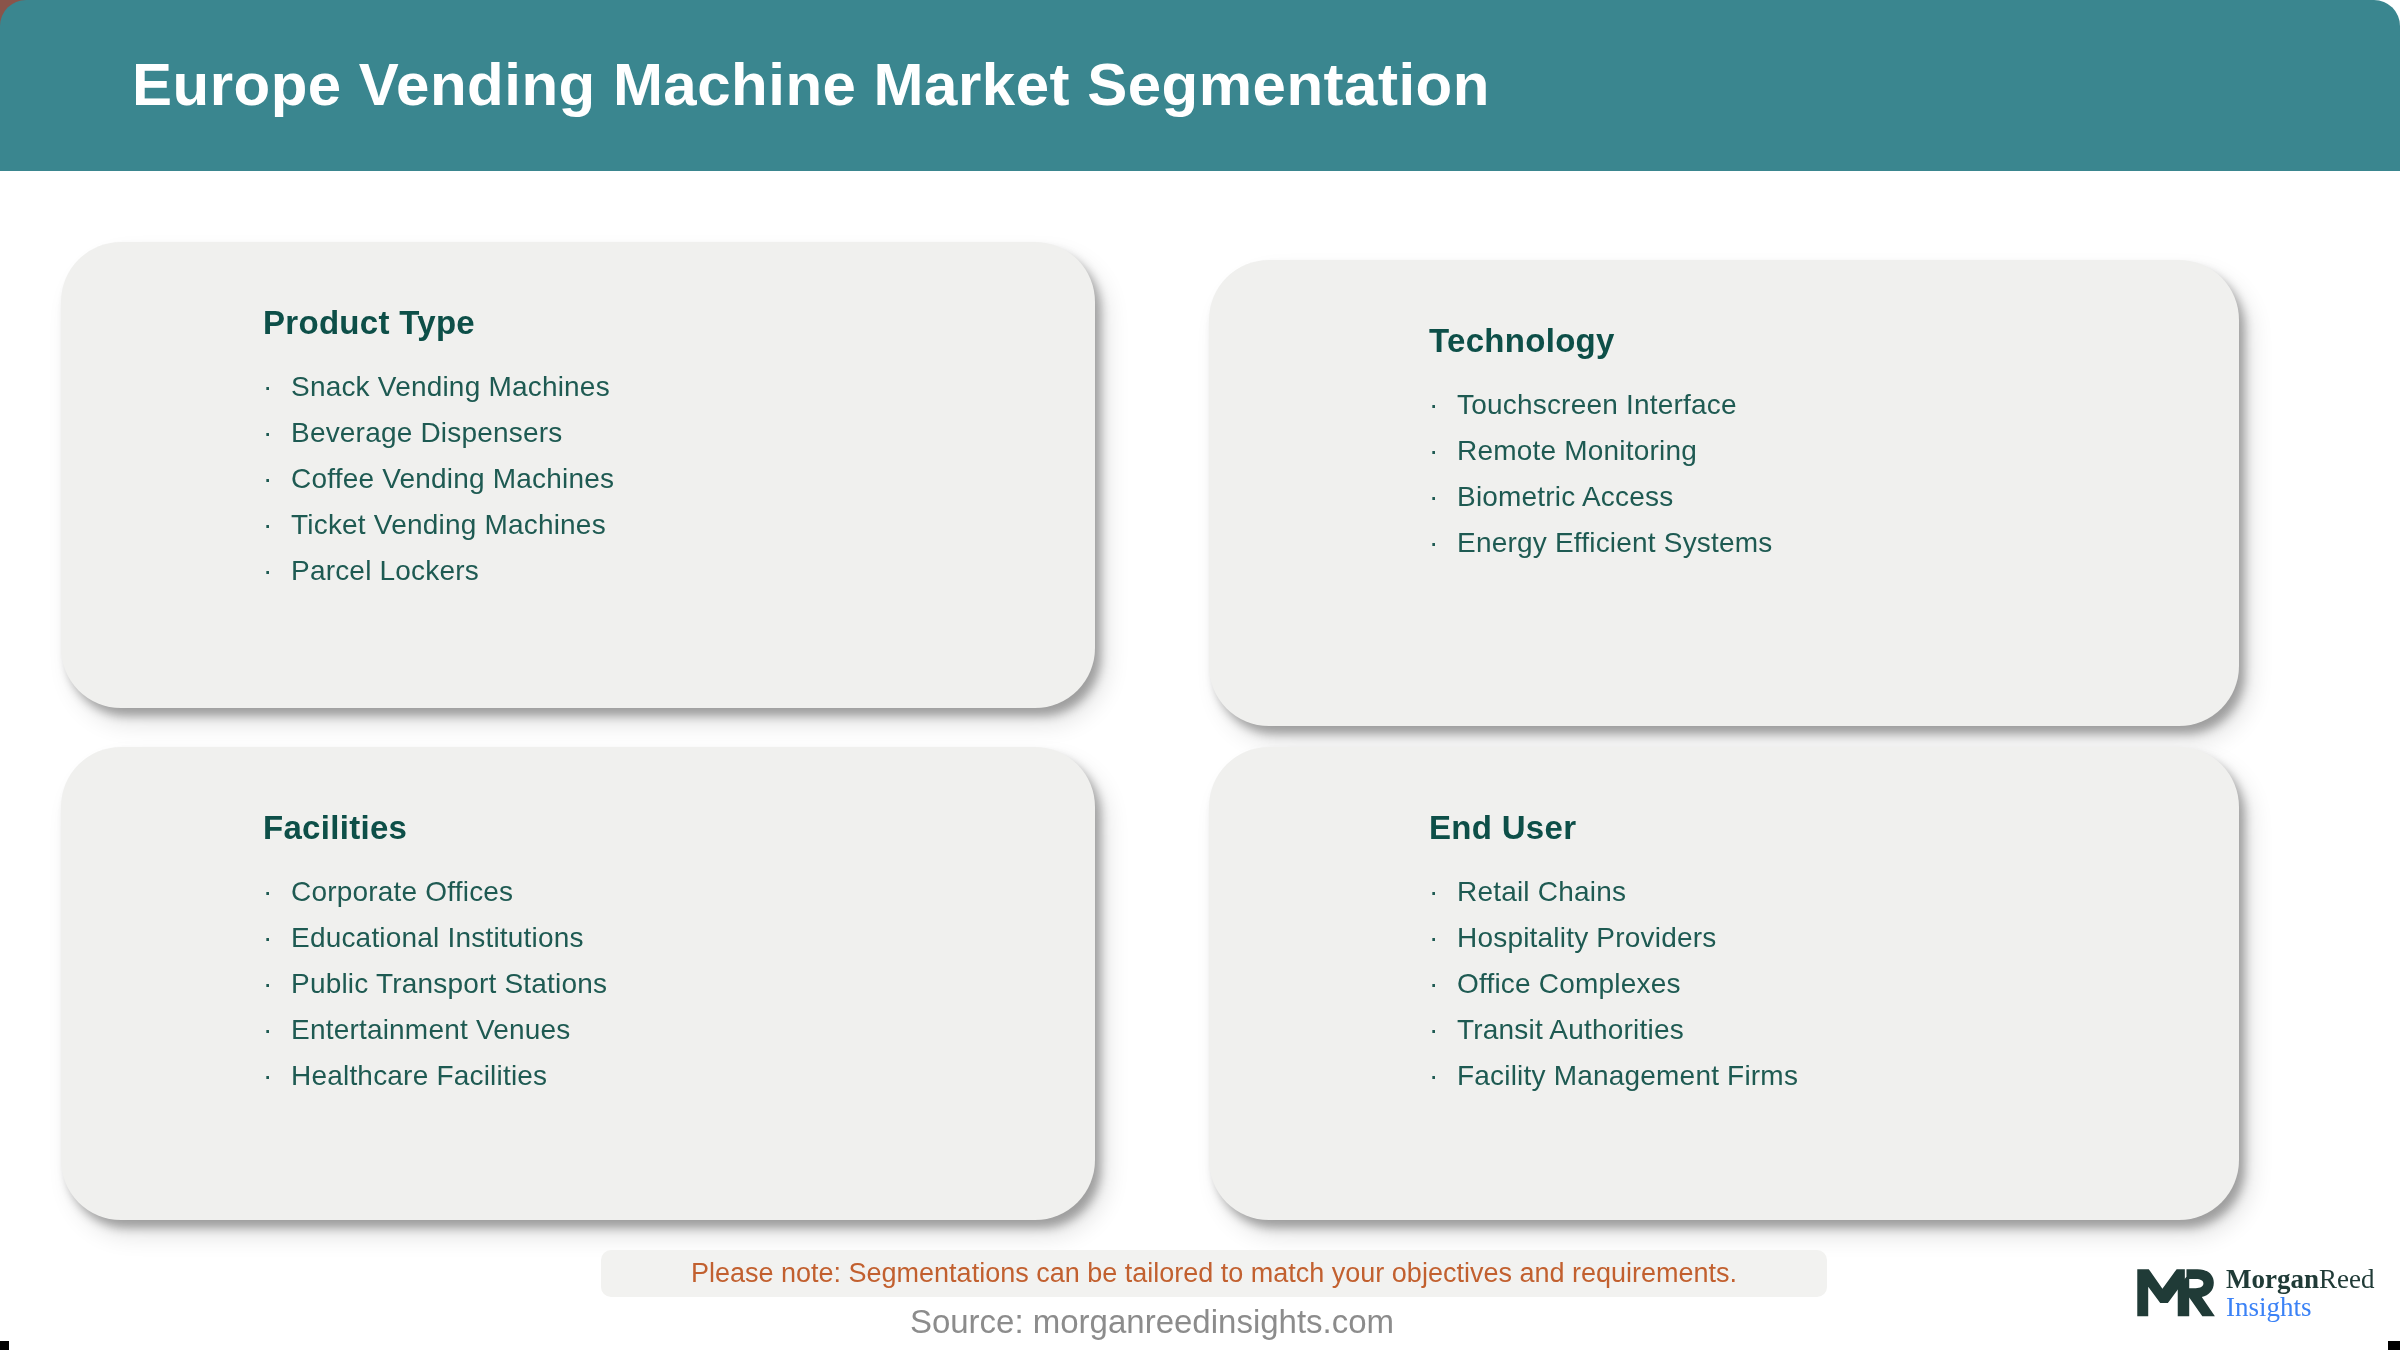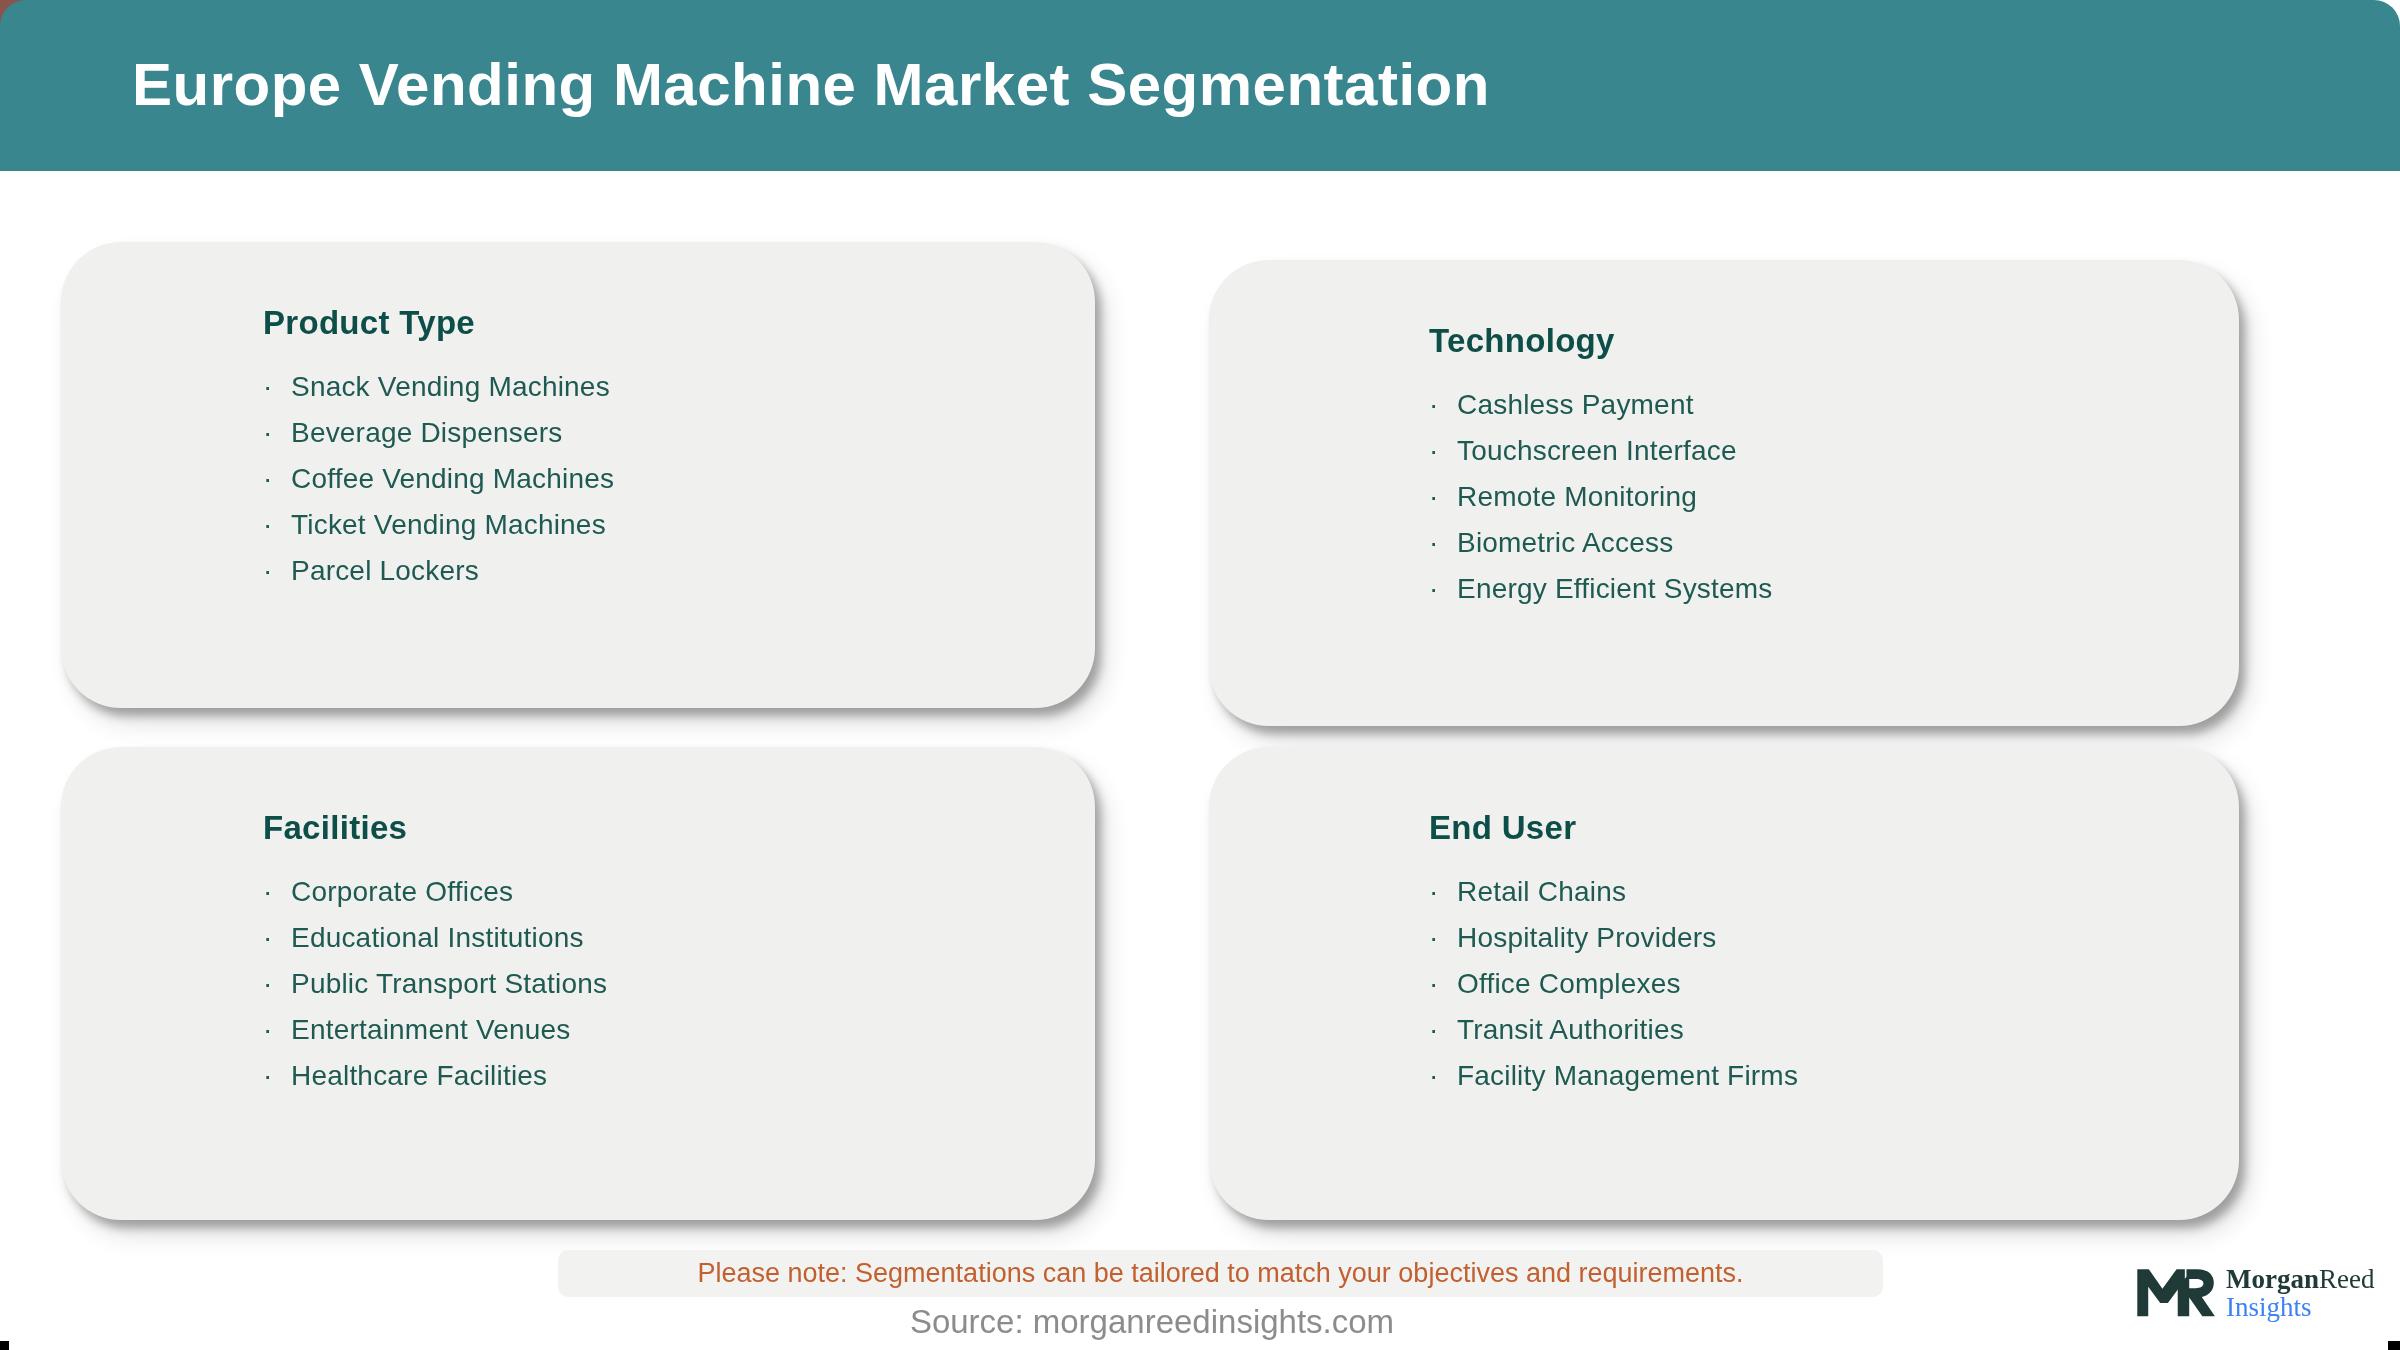--- a/index.html
+++ b/index.html
@@ -48,21 +48,21 @@
   }
   .card-list { list-style:none; margin:0; padding:0; }
   .card-list li {
     font-size:28px; line-height:46px; color:#1E5A52;
     white-space:nowrap; letter-spacing:0.2px;
   }
   .card-list .bullet { display:inline-block; width:28px; color:#1E5A52; }
 
   
   .note-banner {
-    position:absolute; left:558px; top:1250px; width:1325px; height:47px;
+    position:absolute; left:601px; top:1250px; width:1226px; height:47px;
     background:#F2F2F0; border-radius:10px;
     display:flex; align-items:center; justify-content:center;
   }
   .note-text { color:#C2602F; font-size:27px; white-space:nowrap; }
   .source-text {
     position:absolute; left:1152px; top:1303px; transform:translateX(-50%);
     color:#8C8C8C; font-size:33px; white-space:nowrap;
   }
 
   
@@ -97,21 +97,20 @@
         <li><span class="bullet">·</span><span>Beverage Dispensers</span></li>
         <li><span class="bullet">·</span><span>Coffee Vending Machines</span></li>
         <li><span class="bullet">·</span><span>Ticket Vending Machines</span></li>
         <li><span class="bullet">·</span><span>Parcel Lockers</span></li>
       </ul>
   </div>
 
   <div class="card card-2 card-right">
     <h2 class="card-title">Technology</h2>
     <ul class="card-list">
-        <li><span class="bullet">·</span><span>Cashless Payment</span></li>
         <li><span class="bullet">·</span><span>Touchscreen Interface</span></li>
         <li><span class="bullet">·</span><span>Remote Monitoring</span></li>
         <li><span class="bullet">·</span><span>Biometric Access</span></li>
         <li><span class="bullet">·</span><span>Energy Efficient Systems</span></li>
       </ul>
   </div>
 
   <div class="card card-3">
     <h2 class="card-title">Facilities</h2>
     <ul class="card-list">

